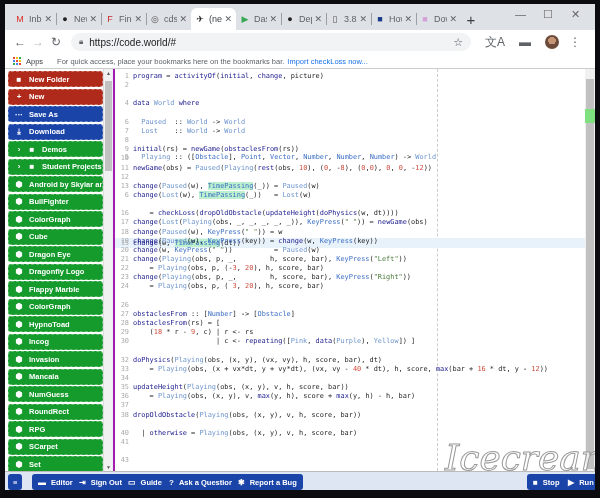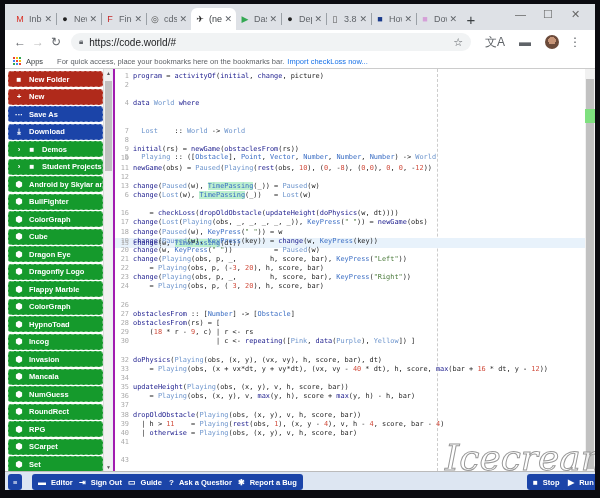--- a/index.html
+++ b/index.html
@@ -261,20 +261,21 @@
     <div class="editor" id="editor">
       <div class="guide"></div>
       <div class="ed-scroll">
         <div class="thumb"></div>
         <div class="mark"></div>
       </div>
     <div class="code-line" style="top: 2px;"><span class="ln">1</span><span><span class="kw">program</span> = <span class="kw">activityOf</span>(<span class="kw">initial</span>, <span class="kw">change</span>, picture)</span></div>
         <div class="code-line" style="top: 11.15px;"><span class="ln">2</span><span></span></div>
         <div class="code-line" style="top: 29.45px;"><span class="ln">4</span><span><span class="kw">data</span> <span class="ct">World</span> <span class="kw">where</span></span></div>
         <div class="code-line" style="top: 38.6px; margin-top: 44px;"><span class="ln">5</span><span>  <span class="ct">Playing</span> :: ([<span class="ty">Obstacle</span>], <span class="ty">Point</span>, <span class="ty">Vector</span>, <span class="ty">Number</span>, <span class="ty">Number</span>, <span class="ty">Number</span>) -&gt; <span class="ct">World</span></span></div>
+        <div class="code-line" style="top: 47.75px;"><span class="ln">6</span><span>  <span class="ct">Paused</span>  :: <span class="ct">World</span> -&gt; <span class="ct">World</span></span></div>
         <div class="code-line" style="top: 56.9px;"><span class="ln">7</span><span>  <span class="ct">Lost</span>    :: <span class="ct">World</span> -&gt; <span class="ct">World</span></span></div>
         <div class="code-line" style="top: 66.05px;"><span class="ln">8</span><span></span></div>
         <div class="code-line" style="top: 75.2px;"><span class="ln">9</span><span><span class="kw">initial</span>(rs) = <span class="kw">newGame</span>(<span class="kw">obstaclesFrom</span>(rs))</span></div>
         <div class="code-line" style="top: 84.35px;"><span class="ln">10</span><span></span></div>
         <div class="code-line" style="top: 93.5px;"><span class="ln">11</span><span><span class="kw">newGame</span>(obs) = <span class="ct">Paused</span>(<span class="ct">Playing</span>(<span class="kw">rest</span>(obs, <span class="num">10</span>), (<span class="num">0</span>, -<span class="num">8</span>), (<span class="num">0</span>,<span class="num">0</span>), <span class="num">0</span>, <span class="num">0</span>, -<span class="num">12</span>))</span></div>
         <div class="code-line" style="top: 102.65px;"><span class="ln">12</span><span></span></div>
         <div class="code-line" style="top: 111.8px;"><span class="ln">13</span><span><span class="kw">change</span>(<span class="ct">Paused</span>(w), <span class="tp ty">TimePassing</span>(_)) = <span class="ct">Paused</span>(w)</span></div>
         <div class="code-line" style="top: 120.95px;"><span class="ln">6</span><span><span class="kw">change</span>(<span class="ct">Lost</span>(w), <span class="tp ty">TimePassing</span>(_))   = <span class="ct">Lost</span>(w)</span></div>
         <div class="code-line hl" style="top: 142px; margin-top: 27px;"><span class="ln">15</span><span><span class="kw">change</span>(w, <span class="tp ty">TimePassing</span>(dt))</span></div>
         <div class="code-line" style="top: 139.25px;"><span class="ln">16</span><span>    = <span class="kw">checkLoss</span>(<span class="kw">dropOldObstacle</span>(<span class="kw">updateHeight</span>(<span class="kw">doPhysics</span>(w, dt))))</span></div>
@@ -291,21 +292,20 @@
         <div class="code-line" style="top: 249.05px;"><span class="ln">28</span><span><span class="kw">obstaclesFrom</span>(rs) = [</span></div>
         <div class="code-line" style="top: 258.2px;"><span class="ln">29</span><span>    (<span class="num">18</span> * r - <span class="num">9</span>, c) | r &lt;- rs</span></div>
         <div class="code-line" style="top: 267.35px;"><span class="ln">30</span><span>                    | c &lt;- <span class="kw">repeating</span>([<span class="ct">Pink</span>, <span class="kw">data</span>(<span class="ct">Purple</span>), <span class="ct">Yellow</span>]) ]</span></div>
         <div class="code-line" style="top: 285.65px;"><span class="ln">32</span><span><span class="kw">doPhysics</span>(<span class="ct">Playing</span>(obs, (x, y), (vx, vy), h, score, bar), dt)</span></div>
         <div class="code-line" style="top: 294.8px;"><span class="ln">33</span><span>    = <span class="ct">Playing</span>(obs, (x + vx*dt, y + vy*dt), (vx, vy - <span class="num">40</span> * dt), h, score, <span class="kw">max</span>(bar + <span class="num">16</span> * dt, y - <span class="num">12</span>))</span></div>
         <div class="code-line" style="top: 303.95px;"><span class="ln">34</span><span></span></div>
         <div class="code-line" style="top: 313.1px;"><span class="ln">35</span><span><span class="kw">updateHeight</span>(<span class="ct">Playing</span>(obs, (x, y), v, h, score, bar))</span></div>
         <div class="code-line" style="top: 322.25px;"><span class="ln">36</span><span>    = <span class="ct">Playing</span>(obs, (x, y), v, <span class="kw">max</span>(y, h), score + <span class="kw">max</span>(y, h) - h, bar)</span></div>
         <div class="code-line" style="top: 331.4px;"><span class="ln">37</span><span></span></div>
         <div class="code-line" style="top: 340.55px;"><span class="ln">38</span><span><span class="kw">dropOldObstacle</span>(<span class="ct">Playing</span>(obs, (x, y), v, h, score, bar))</span></div>
-        <div class="code-line" style="top: 349.7px;"><span class="ln">39</span><span>  | h &gt; <span class="num">11</span>    = <span class="ct">Playing</span>(<span class="kw">rest</span>(obs, <span class="num">1</span>), (x, y - <span class="num">4</span>), v, h - <span class="num">4</span>, score, bar - <span class="num">4</span>)</span></div>
         <div class="code-line" style="top: 358.85px;"><span class="ln">40</span><span>  | <span class="kw">otherwise</span> = <span class="ct">Playing</span>(obs, (x, y), v, h, score, bar)</span></div>
         <div class="code-line" style="top: 368px;"><span class="ln">41</span><span></span></div>
         <div class="code-line" style="top: 386.3px;"><span class="ln">43</span><span></span></div>
       </div>
     <div class="watermark">Icecream</div>
 
     <div class="bottombar">
       <div class="bb-btn" style="left:3px;padding:0 5px">
         <span>≡</span>
       </div>

